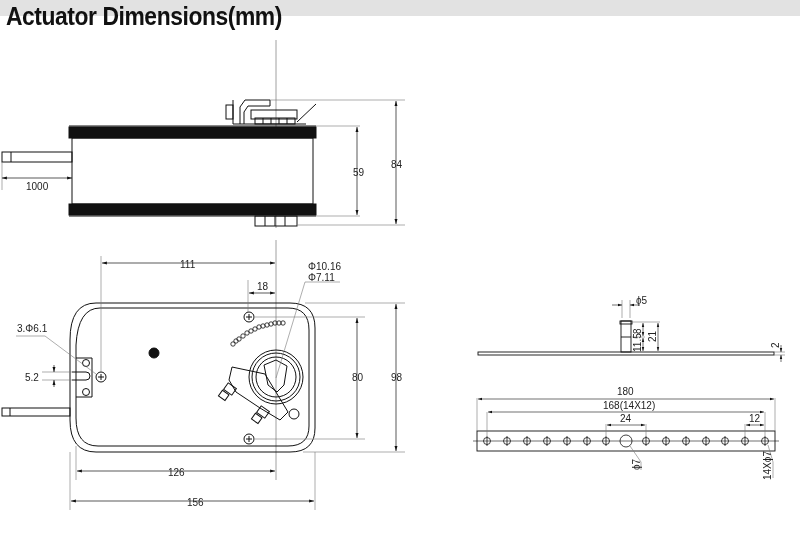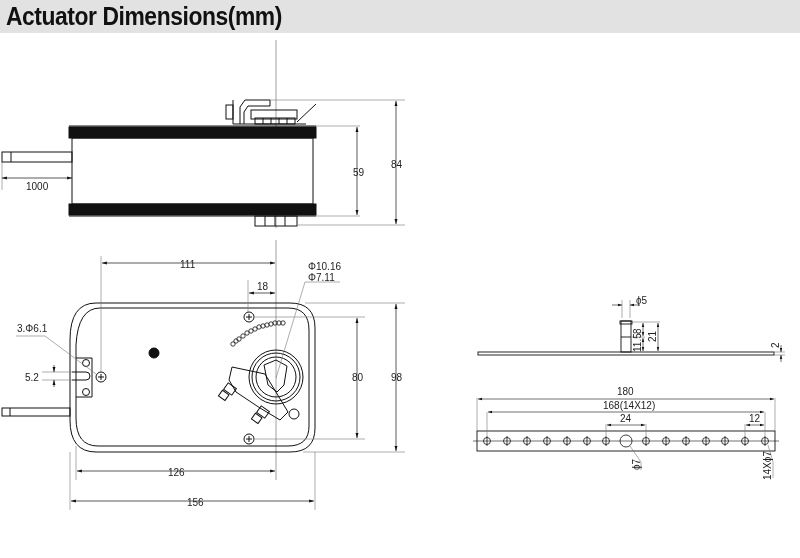--- a/index.html
+++ b/index.html
@@ -1,17 +1,17 @@
 <!DOCTYPE html>
 <html><head>
 <meta charset="utf-8">
 <style>
   html, body { margin: 0; padding: 0; background: #ffffff; }
   body { width: 800px; height: 558px; position: relative; overflow: hidden; font-family: "Liberation Sans", sans-serif; }
-  .title-bar { position: absolute; left: 0; top: 0; width: 800px; height: 33px; background: #e2e2e2; }
+  .title-bar { position: absolute; left: 0; top: 0; width: 800px; height: 16px; background: #e2e2e2; }
   .title-text { position: absolute; left: 6px; top: 1px; font-family: "Liberation Sans", sans-serif; font-weight: bold; font-size: 26px; color: #111111; letter-spacing: -0.5px; transform: scaleX(0.88); transform-origin: left top; white-space: nowrap; }
   svg { position: absolute; left: 0; top: 0; }
   .dim { font-family: "Liberation Sans", sans-serif; font-size: 10px; fill: #222222; }
 </style>
 </head>
 <body>
 
 <div class="title-bar">
   <div class="title-text">Actuator Dimensions(mm)</div>
 </div>

